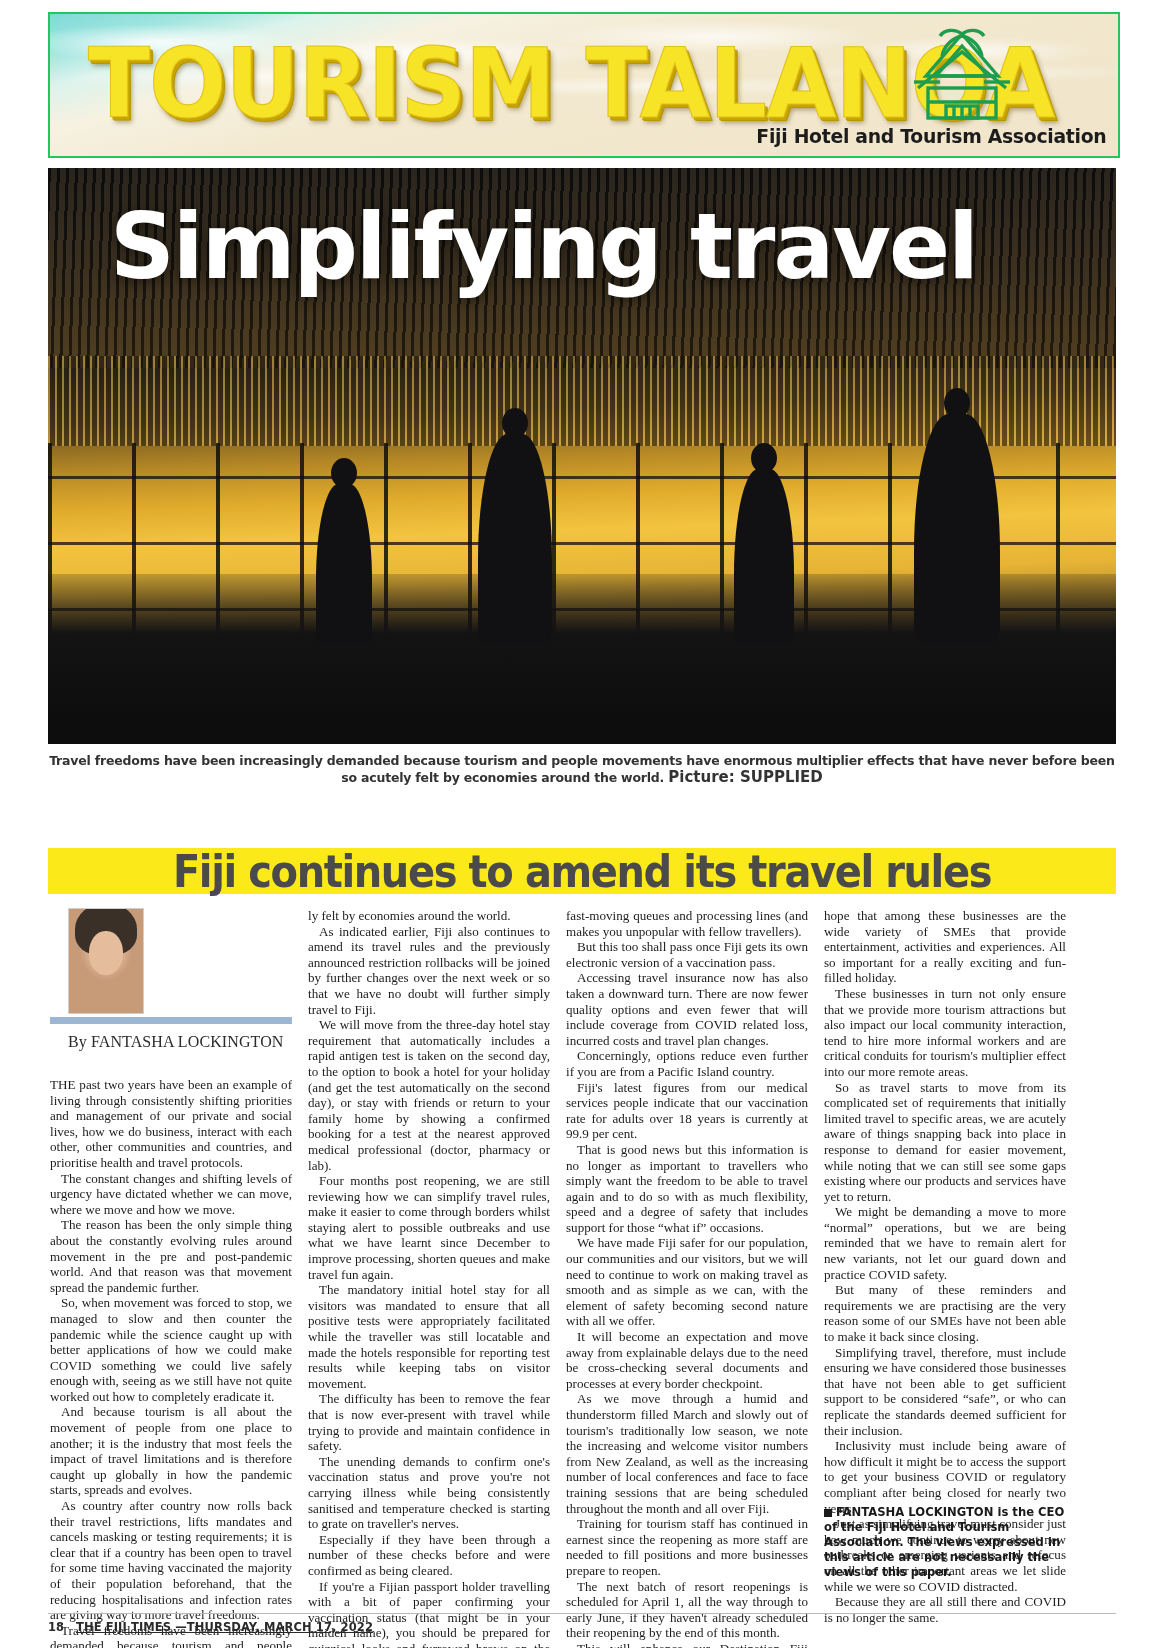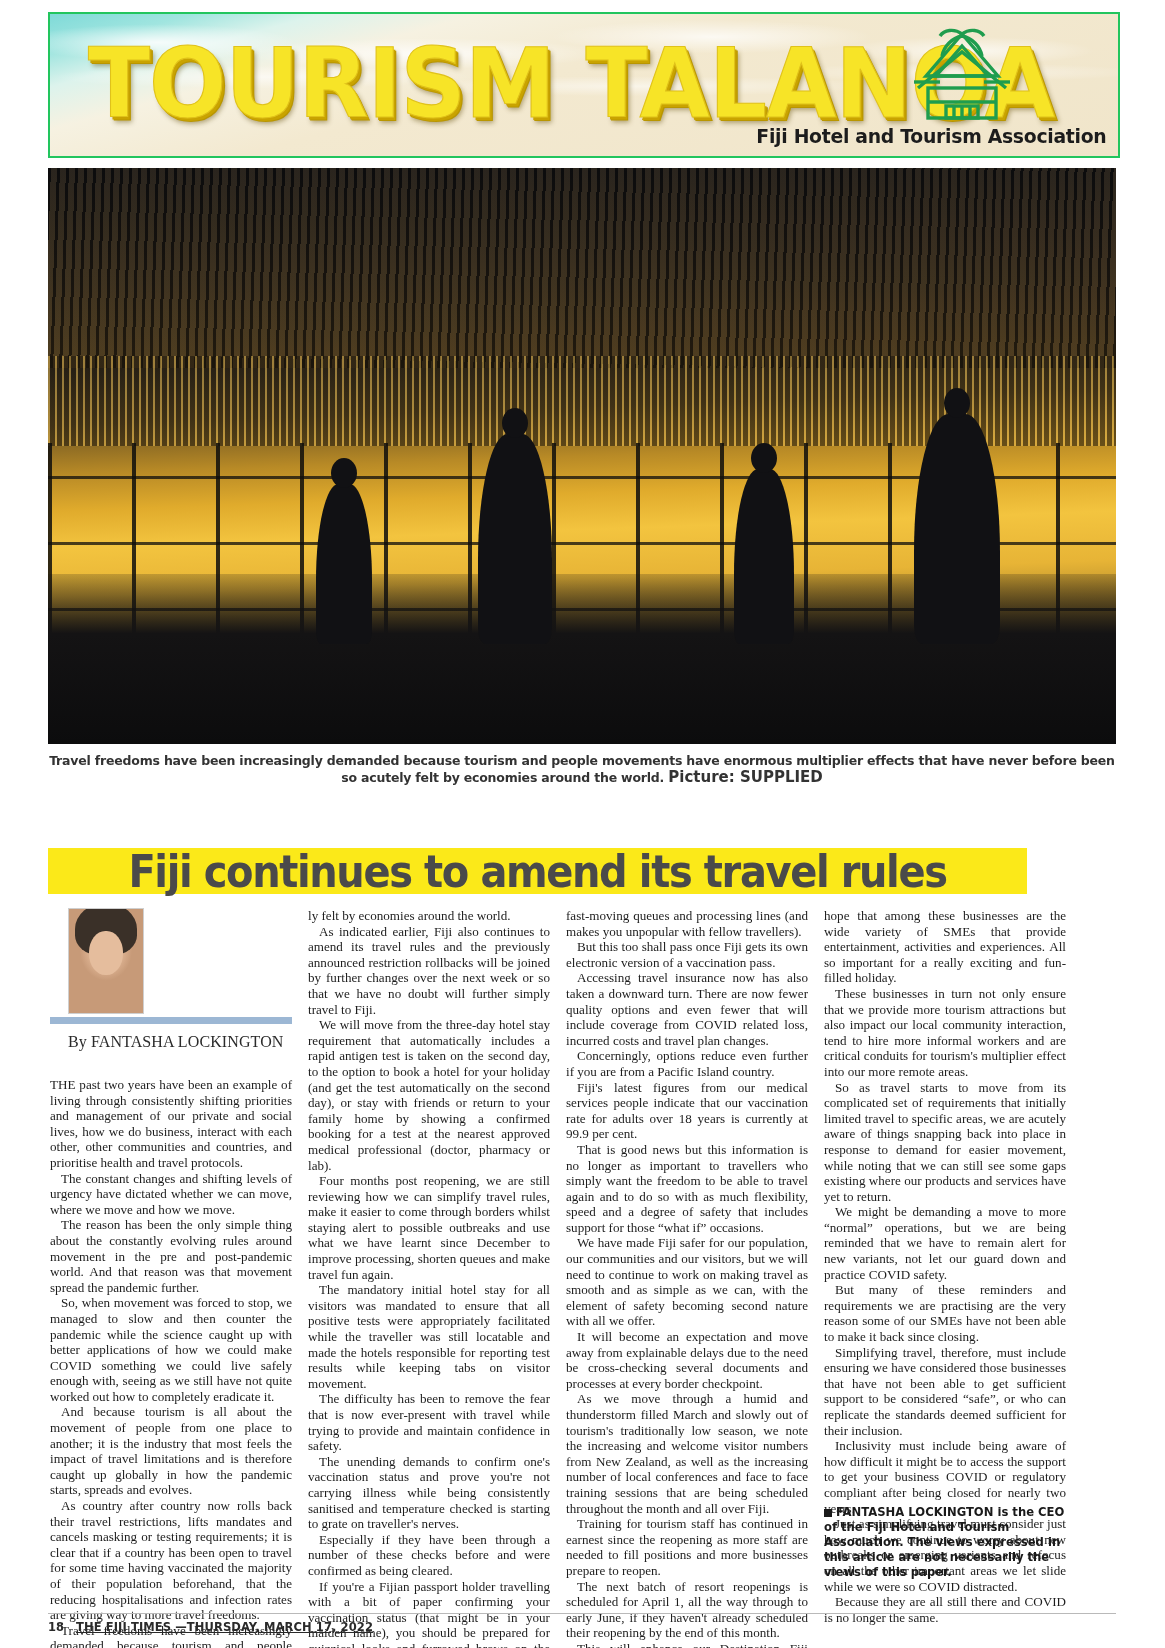--- a/index.html
+++ b/index.html
@@ -156,21 +156,21 @@
     color:#333333;
     letter-spacing:-.2px;
   }
   .caption .credit{
     font-size:15px;
     letter-spacing:0;
   }
 
   
   .band{
-    position:absolute;left:48px;top:848px;width:979px;height:46px;
+    position:absolute;left:48px;top:848px;width:1068px;height:46px;
     background:#fbe919;
   }
   .band-title{
     position:absolute;left:0;top:0;width:100%;height:46px;
     display:flex;align-items:center;justify-content:center;
     font-family:"DejaVu Sans", sans-serif;
     font-weight:bold;
     font-size:40px;
     line-height:44px;
     letter-spacing:-1.4px;
@@ -294,20 +294,21 @@
     <div class="hero-ceiling"></div>
     <div class="hero-ceiling2"></div>
     <div class="hero-mull"></div>
     <div class="hero-mullh"></div>
     <div class="hero-planes"></div>
     <div class="hero-floor"></div>
     <div class="sil" style="left:268px;width:56px;height:160px;"></div>
     <div class="sil" style="left:430px;width:74px;height:210px;"></div>
     <div class="sil" style="left:686px;width:60px;height:175px;"></div>
     <div class="sil" style="left:866px;width:86px;height:230px;"></div>
+    <div class="hero-title">Simplifying travel</div>
   </div>
 
   <div class="caption">
     <span>Travel freedoms have been increasingly demanded because tourism and people movements have enormous multiplier effects that have never before been so acutely felt by economies around the world.</span>
     <span class="credit">Picture: SUPPLIED</span>
   </div>
 
   <div class="band">
     <div class="band-title">Fiji continues to amend its travel rules</div>
   </div>

